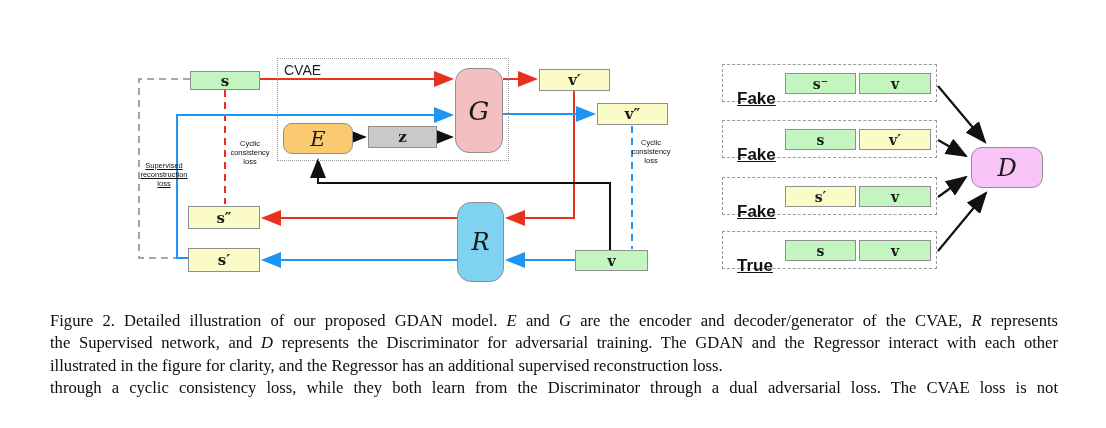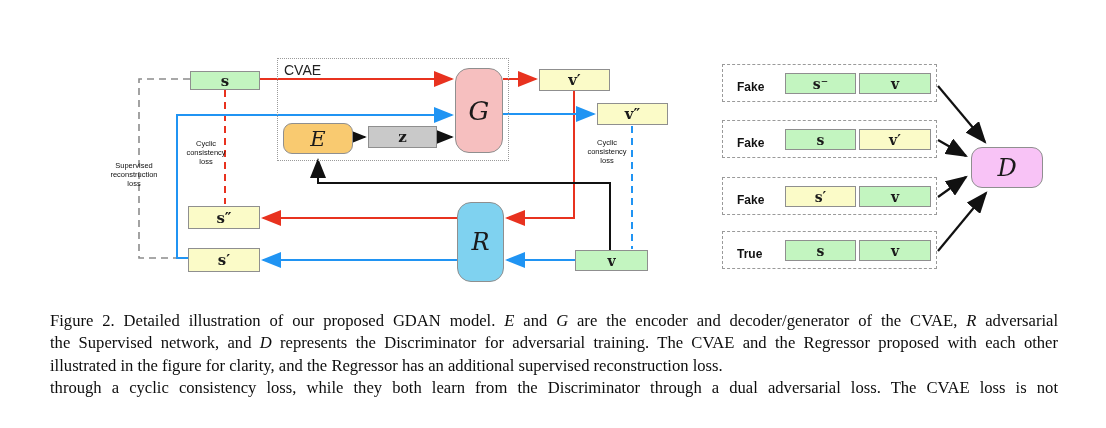--- a/index.html
+++ b/index.html
@@ -13,24 +13,24 @@
   .green{background:#c3f5c0;}
   .yellow{background:#fbfbc8;}
   .grayfill{background:#c9c9c9;}
   .orange{background:#f9ca70;border-radius:9px;}
   .pink{background:#f6bfbf;border-radius:14px;}
   .cyan{background:#7fd2f0;border-radius:14px;}
   .magenta{background:#f8c3f6;border-radius:11px;}
   .mathit{font-style:italic;font-weight:normal;}
   .cvae-box{position:absolute;z-index:1;box-sizing:border-box;border:1.5px dotted #9a9a9a;}
   .cvae-lbl{position:absolute;left:6px;top:3px;font-size:14px;color:#222;}
-  .loss-lbl{position:absolute;z-index:2;text-align:center;font-size:7.5px;line-height:9px;color:#111;}
+  .loss-lbl{position:absolute;z-index:2;text-align:center;font-size:7.5px;line-height:9px;color:#111;padding-left:44px;}
   .drow{position:absolute;z-index:2;box-sizing:border-box;border:1.4px dashed #9a9a9a;width:215px;height:38px;}
-  .drow .tag{position:absolute;left:14px;top:4px;height:100%;display:flex;align-items:center;
-             font-size:12px;font-weight:bold;color:#111;}
+  .drow .tag{position:absolute;left:14px;top:16px;height:100%;display:flex;align-items:center;
+             font-size:17px;font-weight:bold;color:#111;text-decoration:underline;}
   .cell{position:absolute;top:8px;width:71px;height:21px;display:flex;align-items:center;justify-content:center;
         box-sizing:border-box;border:1px solid #8f8f8f;
         font-family:"DejaVu Serif","Liberation Serif",serif;font-weight:bold;font-size:14px;color:#1a1a1a;}
   .cell.c1{left:62px;}
   .cell.c2{left:136px;width:72px;}
   .caption{position:absolute;left:50px;top:310px;width:1008px;z-index:2;
            font-family:"Liberation Serif",serif;font-size:16.6px;line-height:22.4px;color:#0d0d0d;}
   .cap-line{text-align:justify;text-align-last:justify;}
   .cap-line.last{text-align:left;text-align-last:left;}
   .it{font-style:italic;}
@@ -89,21 +89,21 @@
     <div class="node grayfill" style="left:368px;top:126px;width:69px;height:22px;font-size:15px;">z</div>
     <div class="node pink mathit" style="left:455px;top:68px;width:48px;height:85px;font-size:26px;">G</div>
     <div class="node yellow" style="left:539px;top:69px;width:71px;height:22px;font-size:15px;">v′</div>
     <div class="node yellow" style="left:597px;top:103px;width:71px;height:22px;font-size:15px;">v″</div>
     <div class="node yellow" style="left:188px;top:206px;width:72px;height:23px;font-size:15px;">s″</div>
     <div class="node yellow" style="left:188px;top:248px;width:72px;height:24px;font-size:15px;">s′</div>
     <div class="node cyan mathit" style="left:457px;top:202px;width:47px;height:80px;font-size:24px;">R</div>
     <div class="node green" style="left:575px;top:250px;width:73px;height:21px;font-size:14px;">v</div>
     <div class="node magenta mathit" style="left:971px;top:147px;width:72px;height:41px;font-size:24px;">D</div>
 
-    <div class="loss-lbl" style="left:100px;top:161px;width:68px;">
+    <div class="loss-lbl" style="left:86px;top:161px;width:68px;text-decoration:underline;">
       <div>Supervised</div>
       <div>reconstruction</div>
       <div>loss</div>
     </div>
     <div class="loss-lbl" style="left:178px;top:139px;width:56px;">
       <div>Cyclic</div>
       <div>consistency</div>
       <div>loss</div>
     </div>
     <div class="loss-lbl" style="left:579px;top:138px;width:56px;">
@@ -128,18 +128,18 @@
       <span class="cell c2 green">v</span>
     </div>
     <div class="drow" style="left:722px;top:231px;text-align:right;">
       <span class="tag">True</span>
       <span class="cell c1 green">s</span>
       <span class="cell c2 green">v</span>
     </div>
   </div>
 
   <div class="caption">
-    <div class="cap-line"><span>Figure 2. Detailed illustration of our proposed GDAN model. </span><span class="it">E</span><span> and </span><span class="it">G</span><span> are the encoder and decoder/generator of the CVAE, </span><span class="it">R</span><span> adversarial</span></div>
-    <div class="cap-line"><span>the Supervised network, and </span><span class="it">D</span><span> represents the Discriminator for adversarial training. The CVAE and the Regressor proposed with each other</span></div>
+    <div class="cap-line"><span>Figure 2. Detailed illustration of our proposed GDAN model. </span><span class="it">E</span><span> and </span><span class="it">G</span><span> are the encoder and decoder/generator of the CVAE, </span><span class="it">R</span><span> represents</span></div>
+    <div class="cap-line"><span>the Supervised network, and </span><span class="it">D</span><span> represents the Discriminator for adversarial training. The GDAN and the Regressor interact with each other</span></div>
     <div class="cap-line last"><span>illustrated in the figure for clarity, and the Regressor has an additional supervised reconstruction loss.</span></div>
     <div class="cap-line"><span>through a cyclic consistency loss, while they both learn from the Discriminator through a dual adversarial loss.  The CVAE loss is not</span></div>
   </div>
 </div>
 
 </body></html>

